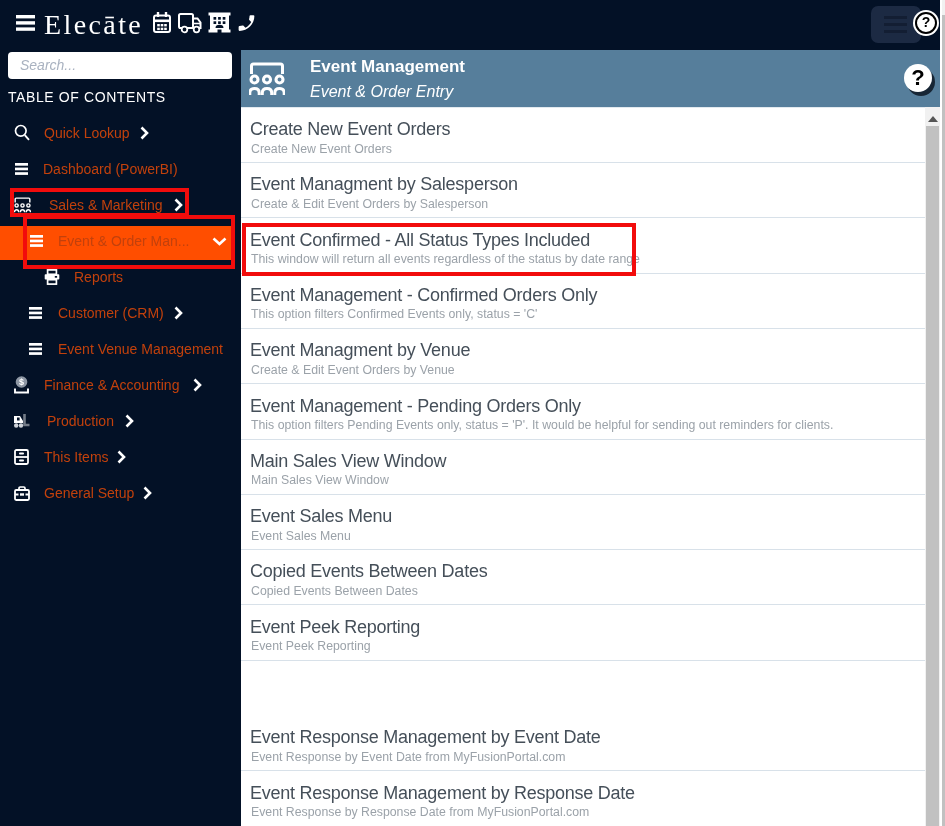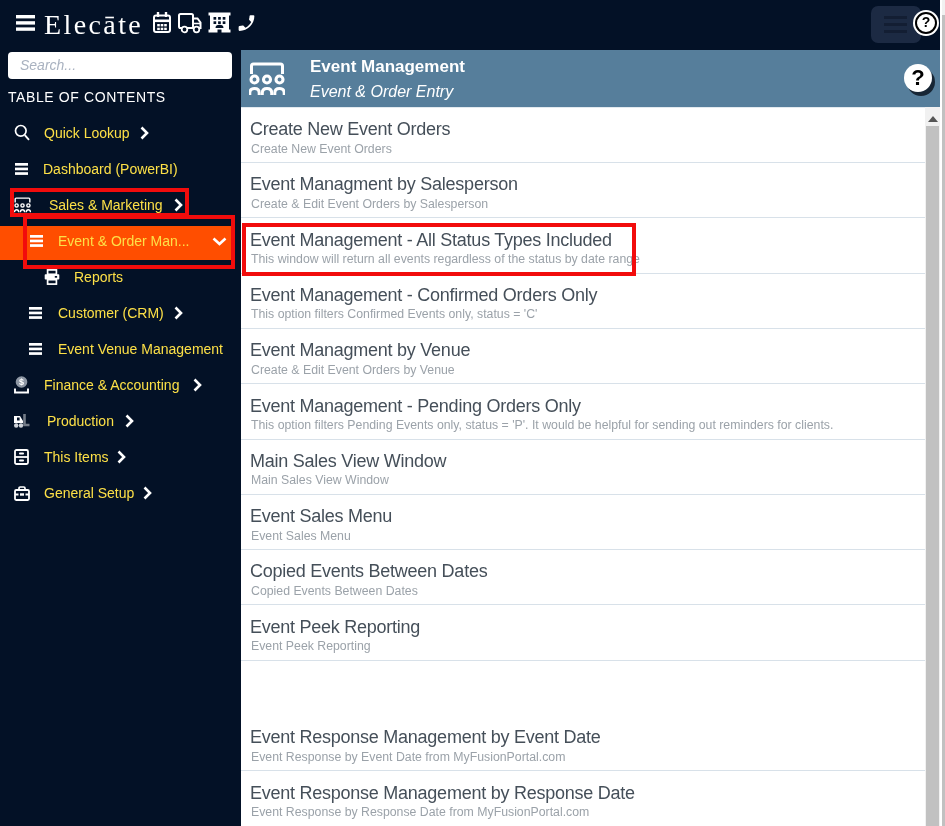--- a/index.html
+++ b/index.html
@@ -12,21 +12,21 @@
   #tr-btn{left:871px;top:6px;width:50px;height:37px;border-radius:7px;background:#1c2a43;}
   .trline{position:absolute;left:13px;width:23px;height:3px;background:#131e33;}
   #tr-help{left:915px;top:12px;width:22px;height:22px;border-radius:50%;background:#fff;
            border:2.5px solid #000;box-shadow:0 0 0 2px #fff;box-sizing:border-box;
            color:#000;font-weight:bold;font-size:14px;text-align:center;line-height:17px;}
   
   #sidebar{left:0;top:50px;width:241px;height:776px;background:#031126;padding-left:36px;}
   #search{left:8px;top:2px;width:224px;height:27px;background:#fff;border-radius:4px;}
   #search span{position:absolute;left:12px;top:5px;font-style:italic;color:#a9b2c0;font-size:14px;}
   #toc{left:8px;top:39px;color:#fff;font-size:14px;letter-spacing:.6px;}
-  .mlabel{position:absolute;line-height:36px;white-space:nowrap;font-size:14px;color:#fde047;}
+  .mlabel{position:absolute;line-height:36px;white-space:nowrap;font-size:14px;color:#c2410c;}
   #orange{left:0;top:176px;width:235px;height:34px;background:#ff4e00;}
   
   #chead{left:241px;top:50px;width:699px;height:57px;background:#567e9b;}
   #chead .t1{position:absolute;left:69px;top:8px;color:#fff;font-size:17px;font-weight:bold;line-height:1;}
   #chead .t2{position:absolute;left:69px;top:33.5px;color:#fff;font-size:16px;line-height:1;font-style:italic;}
   #chelp{left:904px;top:64px;width:28px;height:28px;border-radius:50%;background:#fff;
          box-shadow:3px 4px 0 rgba(8,16,28,.8);color:#000;font-weight:bold;font-size:22px;
          text-align:center;line-height:27px;}
   #list{left:241px;top:107px;width:684px;height:719px;background:#fff;border-top:1px solid #e2e9ef;}
   .row{position:absolute;left:0;width:756px;height:55px;border-bottom:1px solid #d8e1e9;box-sizing:border-box;}
@@ -217,21 +217,21 @@
   <div class="abs" id="list">
     <div class="row" style="top:0.0px">
       <div class="rt">Create New Event Orders</div>
       <div class="rs">Create New Event Orders</div>
     </div>
     <div class="row" style="top:55.31px">
       <div class="rt">Event Managment by Salesperson</div>
       <div class="rs">Create &amp; Edit Event Orders by Salesperson</div>
     </div>
     <div class="row" style="top:110.62px">
-      <div class="rt">Event Management - All Status Types Included</div>
+      <div class="rt">Event Confirmed - All Status Types Included</div>
       <div class="rs">This window will return all events regardless of the status by date range</div>
     </div>
     <div class="row" style="top:165.93px">
       <div class="rt">Event Management - Confirmed Orders Only</div>
       <div class="rs">This option filters Confirmed Events only, status = 'C'</div>
     </div>
     <div class="row" style="top:221.24px">
       <div class="rt">Event Managment by Venue</div>
       <div class="rs">Create &amp; Edit Event Orders by Venue</div>
     </div>

